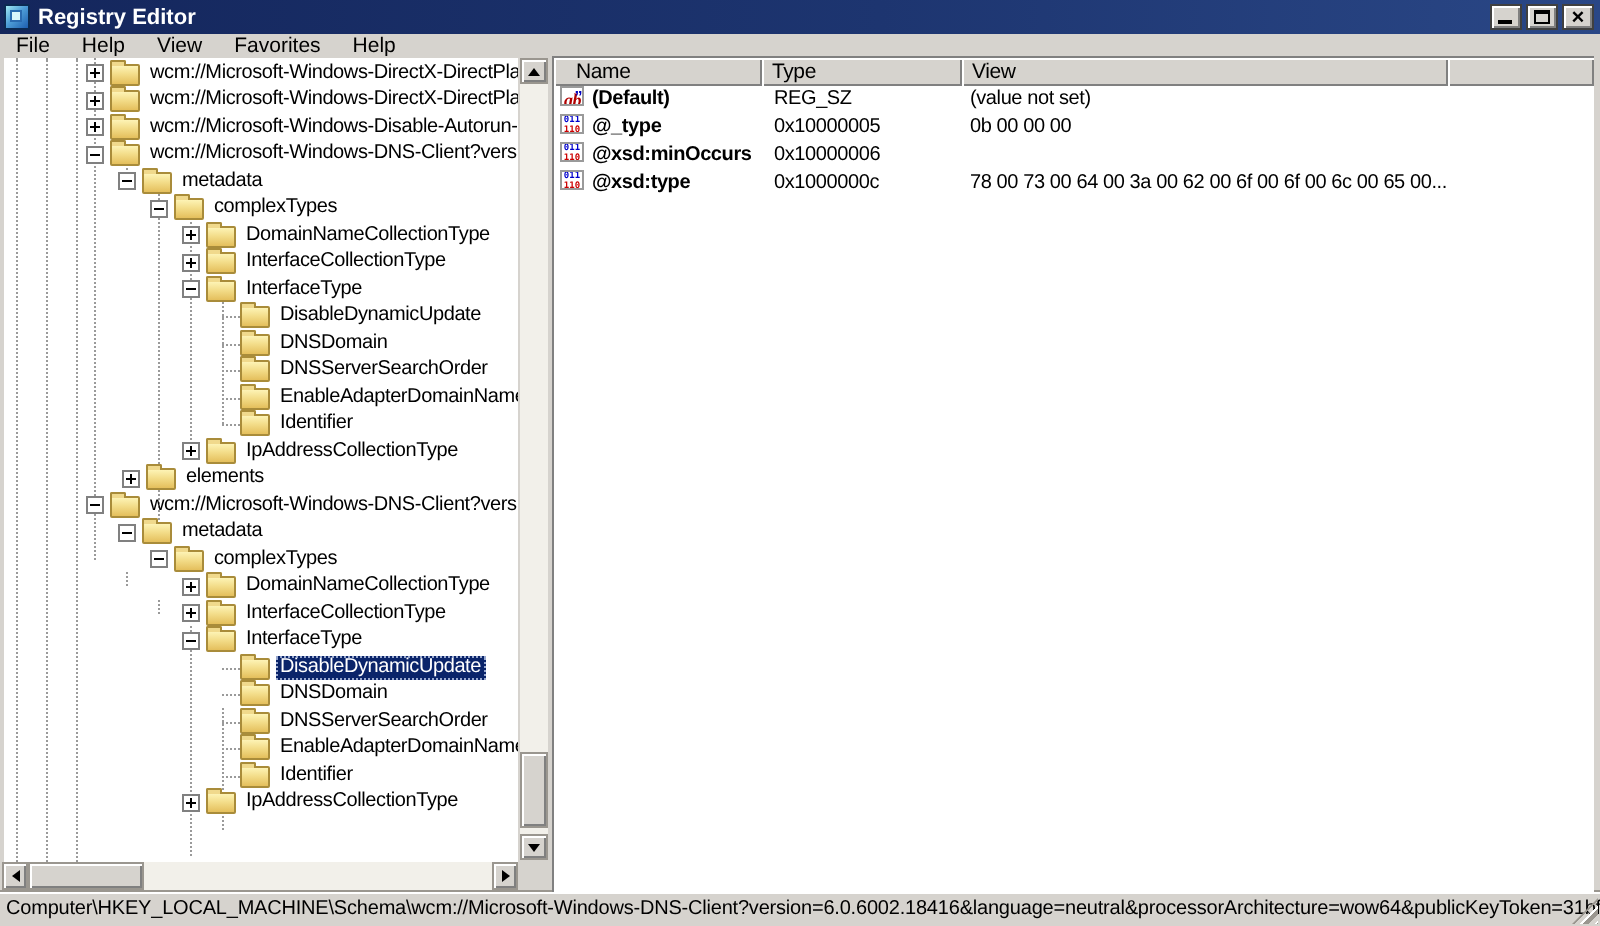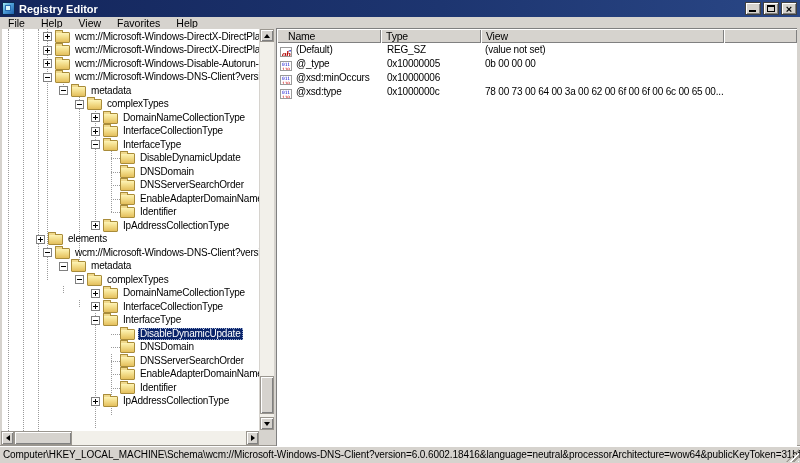--- a/index.html
+++ b/index.html
@@ -69,21 +69,21 @@
     border-left:1px solid #808080;border-top:1px solid #808080;font-size:10px;letter-spacing:-0.2px;}
   .lheader{display:flex;height:14px;}
   .hcell{background:#d6d3ce;font-size:10.5px;line-height:14px;padding-left:5px;flex:none;
     box-shadow:inset 1px 1px 0 #ffffff,inset -1px -1px 0 #808080;white-space:nowrap;overflow:hidden;}
   .hcell.h-name{width:104px;padding-left:11px;}
   .hcell.h-type{width:100px;}
   .hcell.h-data{width:243px;}
   .hcell.h-blank{flex:1;}
   .lrow{display:flex;height:14px;align-items:center;white-space:nowrap;}
   .lcell{flex:none;overflow:hidden;line-height:14px;}
-  .lc-name{width:104px;display:flex;align-items:flex-end;padding-left:3px;}
+  .lc-name{width:104px;display:flex;align-items:flex-start;padding-left:3px;font-weight:bold;}
   .lc-type{width:100px;padding-left:6px;}
   .lc-data{flex:1;padding-left:4px;}
   .vicon{width:12px;height:10px;flex:none;margin-right:4px;background:#fff;
     border:1px solid #9a9a9a;position:relative;overflow:hidden;}
   .vicon.ab::before{content:'ab';position:absolute;left:1px;top:-1px;
     font-family:"Liberation Serif",serif;font-style:italic;font-weight:bold;font-size:9px;color:#b00000;}
   .vicon.ab::after{content:'\201D';position:absolute;right:0px;top:-2px;font-size:8px;color:#0000c0;}
   .vicon.bin{font-family:"DejaVu Sans Mono",monospace;font-size:5px;line-height:4.5px;
     letter-spacing:0;text-align:center;}
   .vicon.bin .b1{display:block;color:#0000cc;transform:scale(0.9);}
@@ -210,21 +210,21 @@
           <div class="trow" style="padding-left: 109px;">
             <span class="stub"></span>
             <span class="folder"></span>
             <span class="tlabel">Identifier</span>
           </div>
           <div class="trow" style="padding-left: 89px;">
             <span class="exp plus"></span>
             <span class="folder"></span>
             <span class="tlabel">IpAddressCollectionType</span>
           </div>
-          <div class="trow" style="padding-left: 34px;">
+          <div class="trow" style="padding-left: 59px;">
             <span class="exp plus"></span>
             <span class="folder"></span>
             <span class="tlabel">elements</span>
           </div>
           <div class="trow" style="padding-left: 41px;">
             <span class="exp minus"></span>
             <span class="folder"></span>
             <span class="tlabel">wcm://Microsoft-Windows-DNS-Client?version</span>
           </div>
           <div class="trow" style="padding-left: 57px;">

